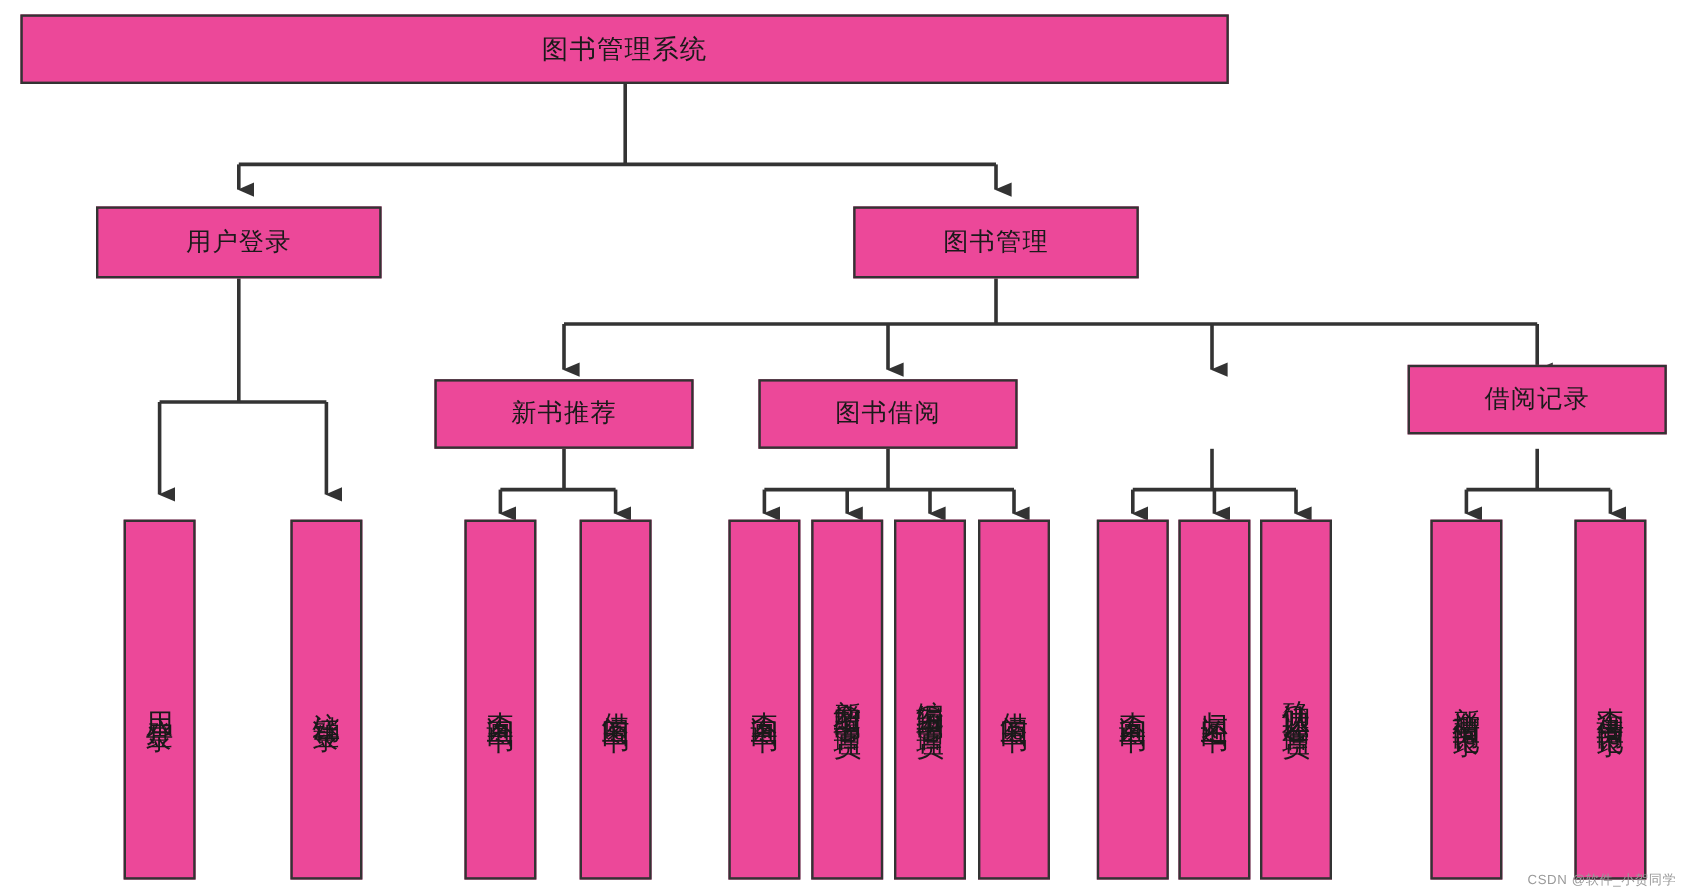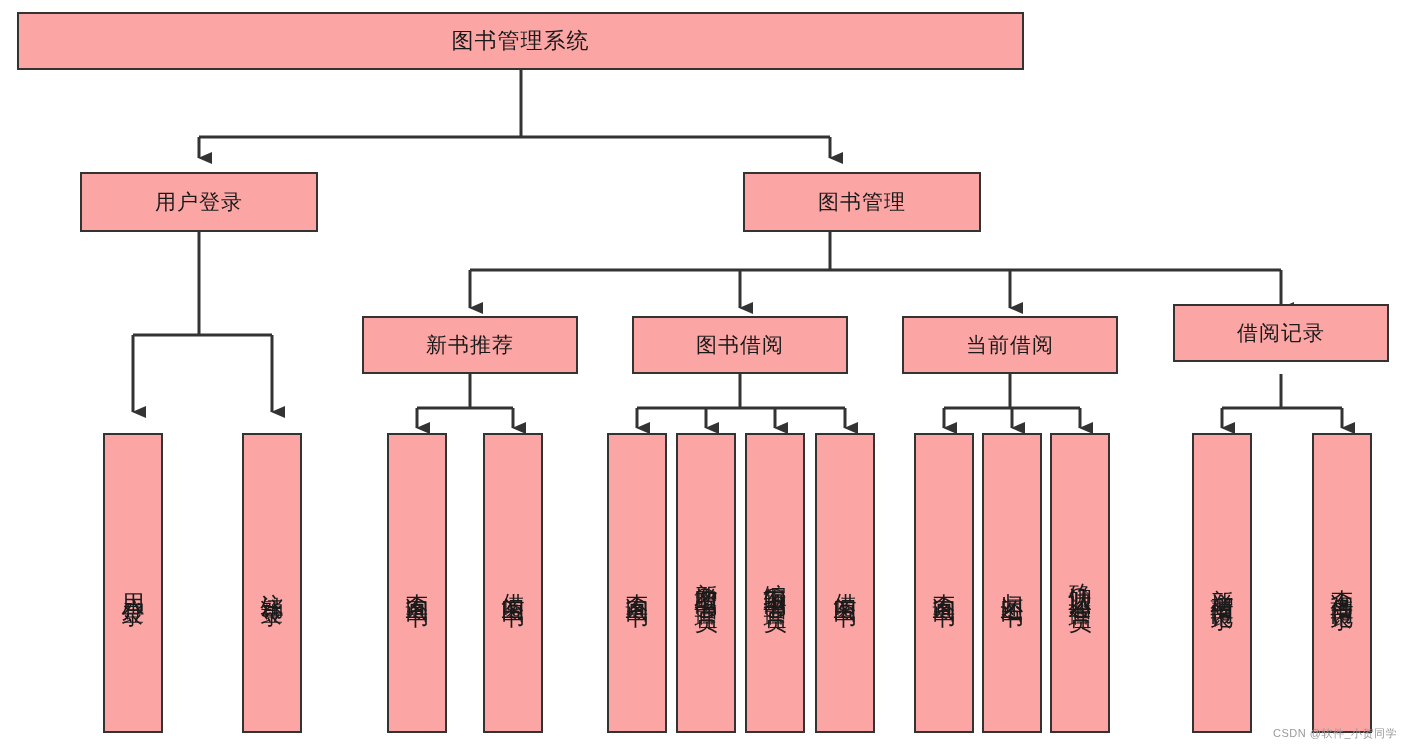--- a/index.html
+++ b/index.html
@@ -20,21 +20,21 @@
   #wires {
     position: absolute;
     left: 0;
     top: 0;
     width: 1405px;
     height: 747px;
   }
   .node {
     position: absolute;
     box-sizing: border-box;
-    background: #fca5a5;
+    background: #ec4899;
     border: 2px solid #333333;
     display: flex;
     align-items: center;
     justify-content: center;
     color: #1a1a1a;
     z-index: 2;
   }
   .node .label {
     display: block;
     text-align: center;
@@ -128,33 +128,30 @@
     </g>
   </svg>
 
   <div class="node root horiz" style="left:17px; top:12px; width:1007px; height:58px;">
     <span class="label">图书管理系统</span>
   </div>
 
   <div class="node horiz" style="left:80px; top:172px; width:238px; height:60px;">
     <span class="label">用户登录</span>
   </div>
-  <div class="node horiz" style="left:711px; top:172px; width:238px; height:60px;margin-left:32px;">
+  <div class="node horiz" style="left:711px; top:172px; width:238px; height:60px;">
     <span class="label">图书管理</span>
   </div>
 
   <div class="node horiz" style="left:362px; top:316px; width:216px; height:58px;">
     <span class="label">新书推荐</span>
   </div>
   <div class="node horiz" style="left:632px; top:316px; width:216px; height:58px;">
     <span class="label">图书借阅</span>
   </div>
-  <div class="node horiz" style="left:902px; top:316px; width:216px; height:58px;">
-    <span class="label">当前借阅</span>
-  </div>
   <div class="node horiz" style="left:1173px; top:304px; width:216px; height:58px;">
     <span class="label">借阅记录</span>
   </div>
 
   <div class="node vert" style="left:103px; top:433px; width:60px; height:300px;">
     <span class="label">用户登录</span>
   </div>
   <div class="node vert" style="left:242px; top:433px; width:60px; height:300px;">
     <span class="label">注销登录</span>
   </div>

